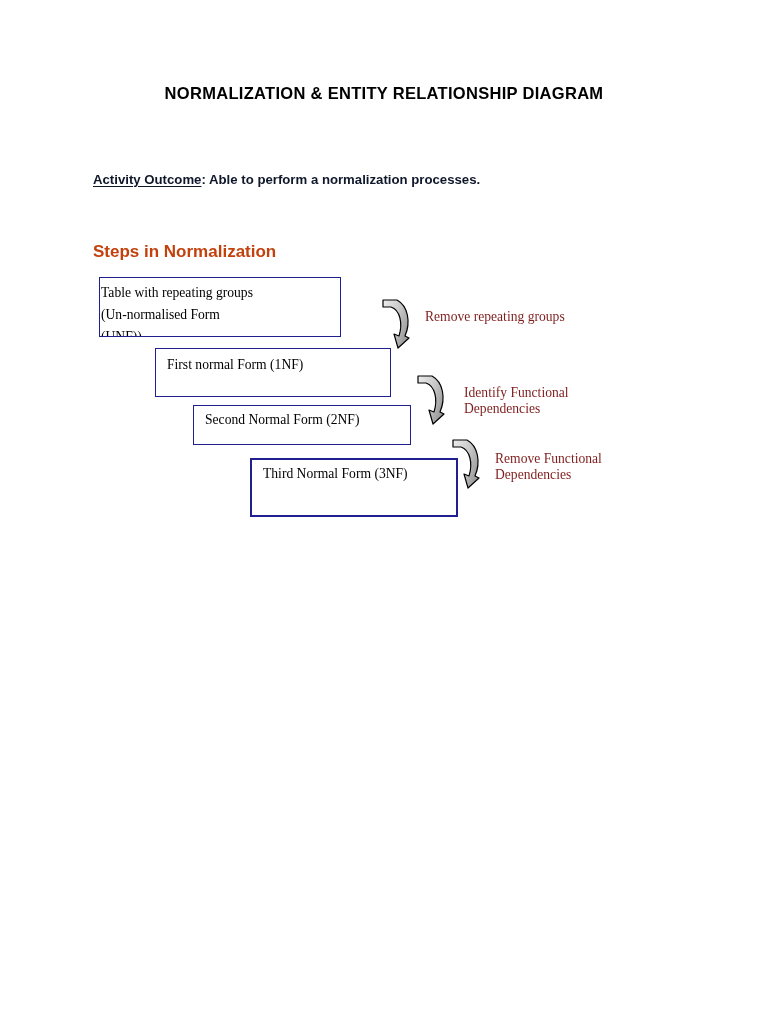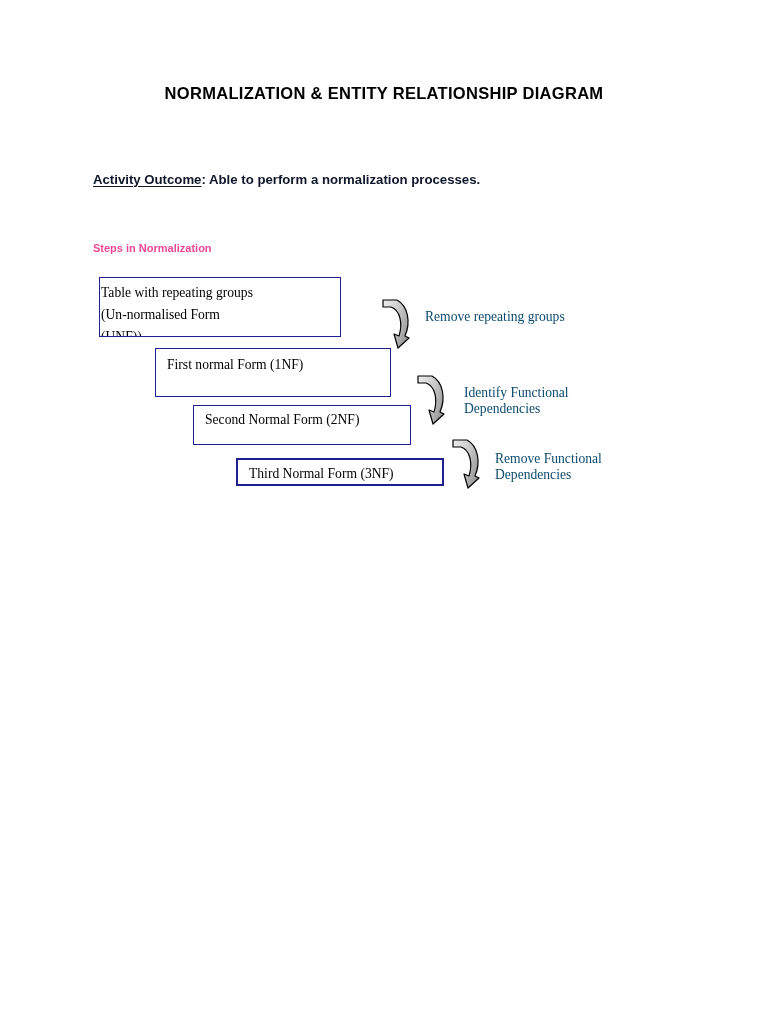--- a/index.html
+++ b/index.html
@@ -172,22 +172,22 @@
   .bs-gear-red { position: absolute; left: 25px; top: 5px; }
   .bs-gear-blue { position: absolute; left: 27px; top: 21px; }
 
   
   .section-heading {
     position: absolute;
     left: 93px;
     top: 242px;
     font-family: "Liberation Sans", sans-serif;
     font-weight: bold;
-    font-size: 11px;
-    color: #ec4899;
+    font-size: 17px;
+    color: #c2410c;
   }
 
   
   .flow-box {
     position: absolute;
     box-sizing: border-box;
     background: #ffffff;
     border: 1.4px solid #1f1f8f;
     overflow: hidden;
   }
@@ -202,36 +202,36 @@
 
   .box-unf  { left: 99px;  top: 277px; width: 242px; height: 60px; }
   .box-unf .flow-text  { position: absolute; left: 1px; top: 4px; }
 
   .box-1nf  { left: 155px; top: 348px; width: 236px; height: 49px; }
   .box-1nf .flow-text  { position: absolute; left: 11px; top: 5px; }
 
   .box-2nf  { left: 193px; top: 405px; width: 218px; height: 40px; }
   .box-2nf .flow-text  { position: absolute; left: 11px; top: 3px; }
 
-  .box-3nf  { left: 236px; top: 458px; width: 208px; height: 28px; }
+  .box-3nf  { left: 250px; top: 458px; width: 208px; height: 59px; }
   .box-3nf .flow-text  { position: absolute; left: 11px; top: 3px; }
 
   
   .arrow { position: absolute; }
   .arrow-1 { left: 378px; top: 296px; }
   .arrow-2 { left: 413px; top: 372px; }
   .arrow-3 { left: 448px; top: 436px; }
 
   
   .arrow-label {
     position: absolute;
     font-family: "Liberation Serif", serif;
     font-size: 13.6px;
     line-height: 16px;
-    color: #0c4a6e;
+    color: #7f1d1d;
     white-space: pre-line;
   }
   .label-1 { left: 425px; top: 309px; }
   .label-2 { left: 464px; top: 385px; }
   .label-3 { left: 495px; top: 451px; }
 </style>
 </head>
 <body>
 
 <div class="page">

